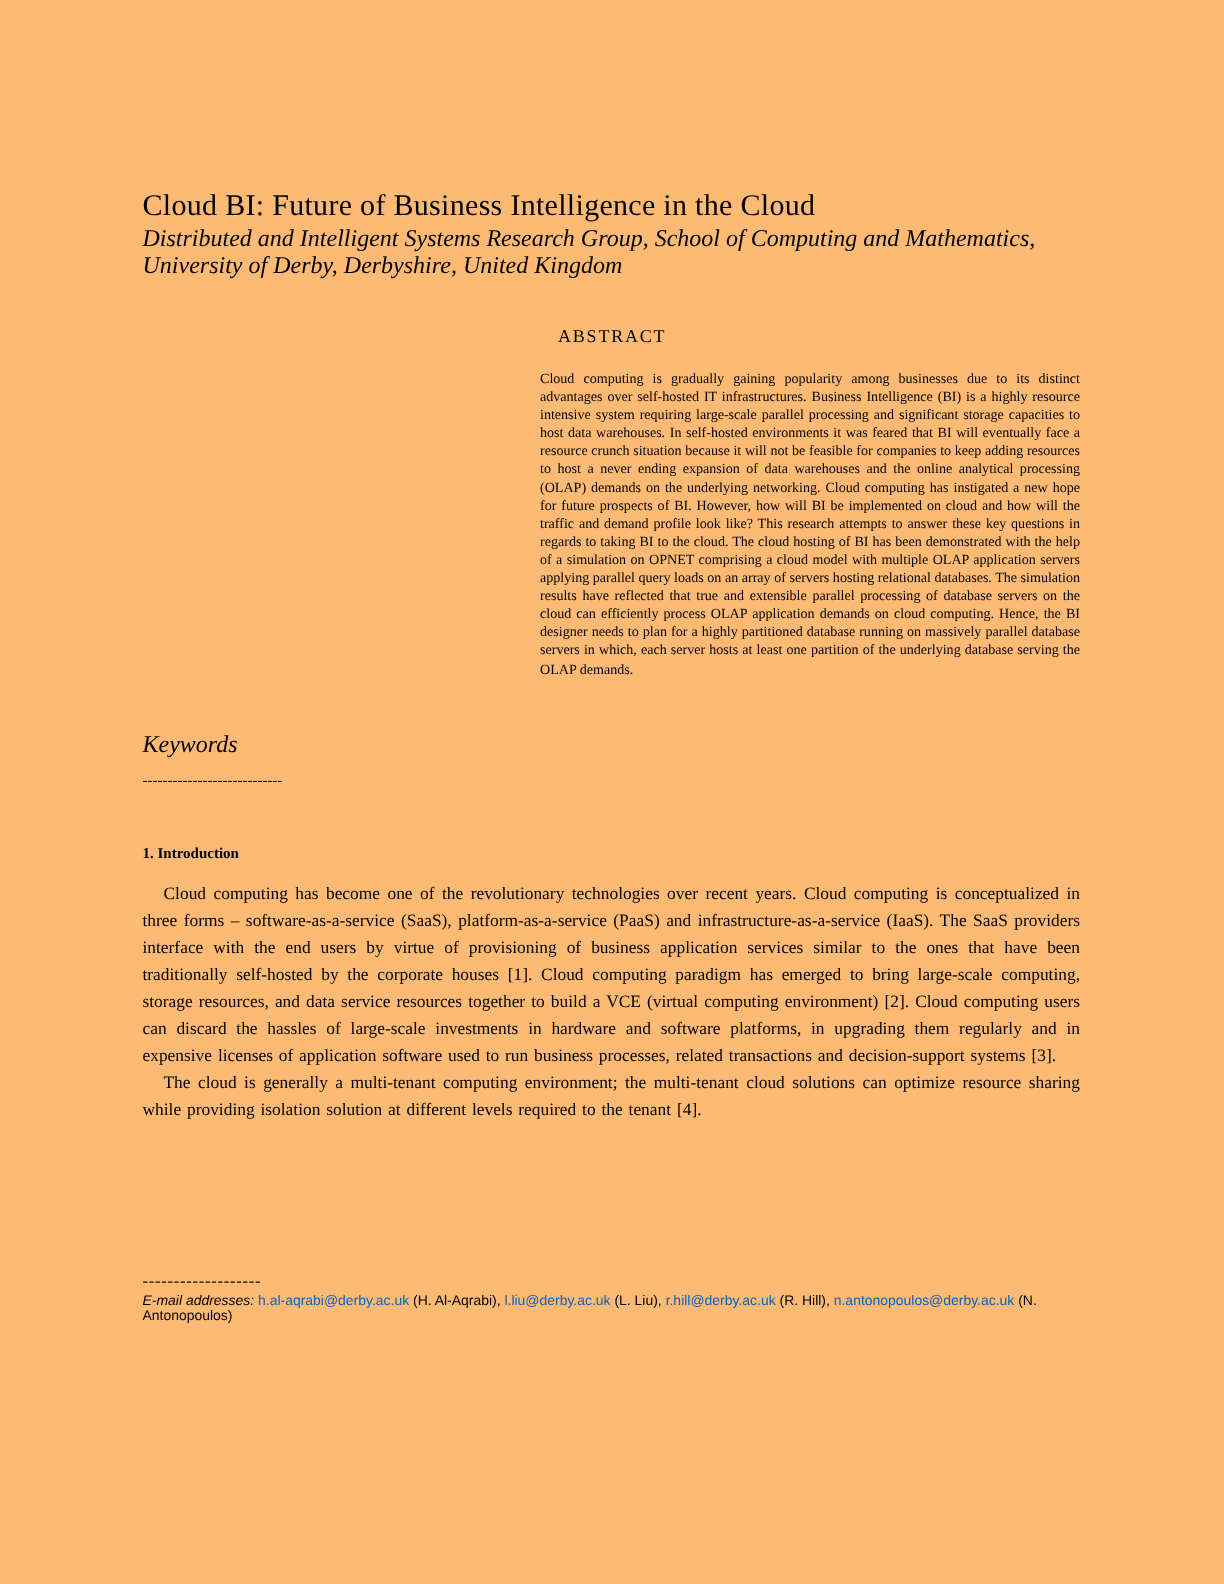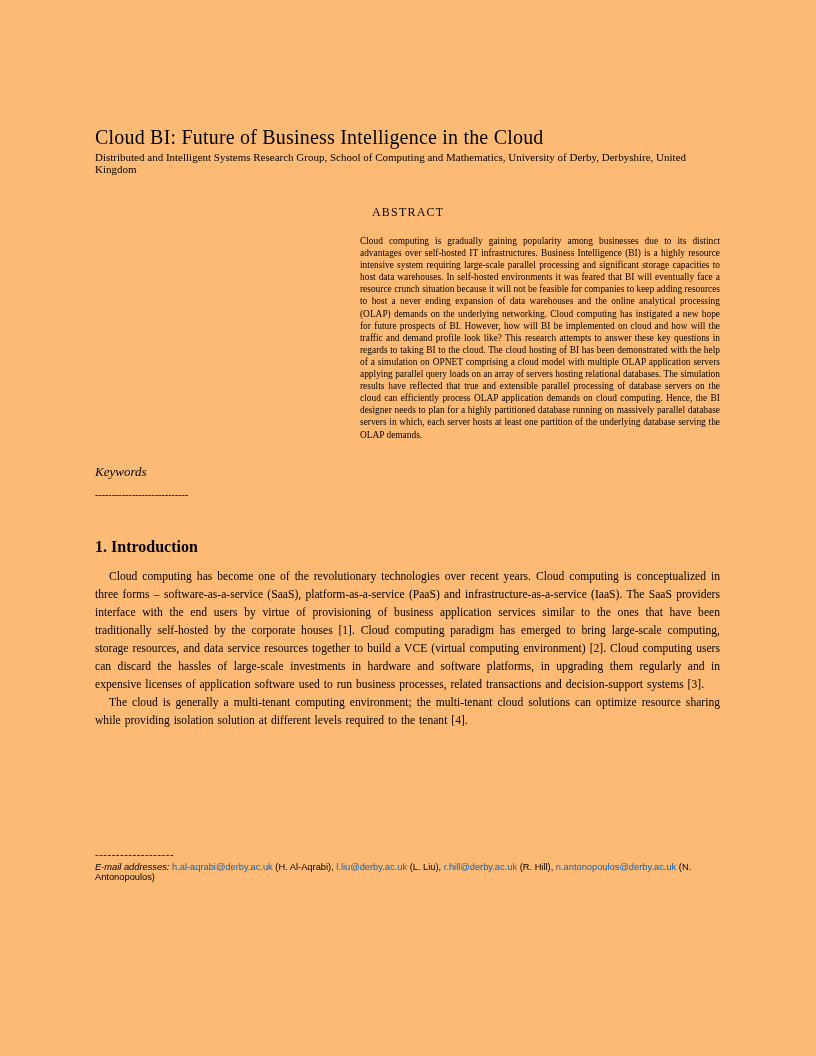--- a/index.html
+++ b/index.html
@@ -20,54 +20,55 @@
     font-size: 20px;
     font-weight: normal;
     letter-spacing: 0.2px;
   }
   .authors {
     margin-top: 18px;
     font-size: 13.5px;
   }
   .affiliation {
     margin-top: 2px;
-    font-size: 11px;
+    font-size: 16px;
+    font-style: italic;
   }
   .abstract-block {
     margin-left: 265px;
     width: 360px;
     margin-top: 30px;
   }
   .abstract-heading {
     font-size: 12px;
     letter-spacing: 1.2px;
     margin-left: 12px;
   }
   .abstract-text {
     margin: 15px 0 0 0;
     font-size: 9.4px;
     line-height: 12.1px;
     text-align: justify;
   }
   .keywords-heading {
-    margin-top: 23px;
-    font-size: 13px;
+    margin-top: 35px;
+    font-size: 16px;
     font-style: italic;
   }
   .keywords-text {
     margin: 15px 0 0 0;
     font-size: 10px;
   }
   .divider {
     margin-top: 9px;
     font-size: 10px;
   }
   .section-heading {
     margin: 38px 0 0 0;
-    font-size: 16px;
+    font-size: 10px;
     font-weight: bold;
   }
   .body-para {
     margin: 0;
     font-size: 11.6px;
     line-height: 18px;
     text-align: justify;
     text-indent: 14px;
     word-spacing: 1px;
   }

